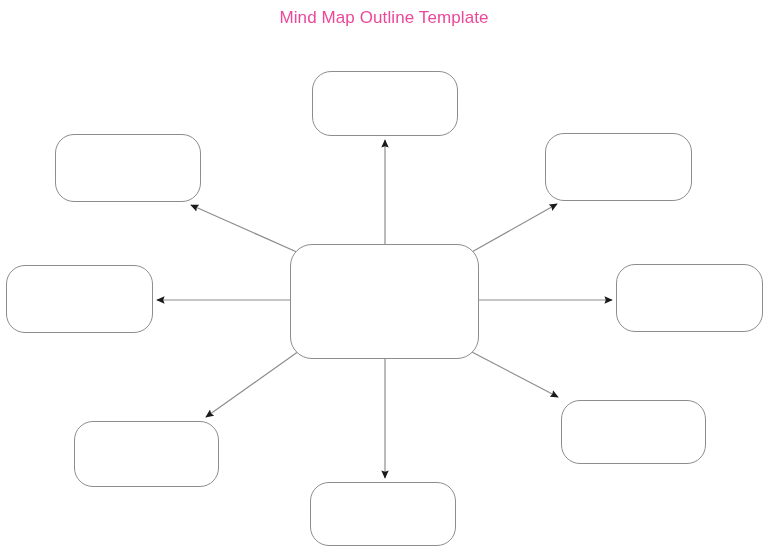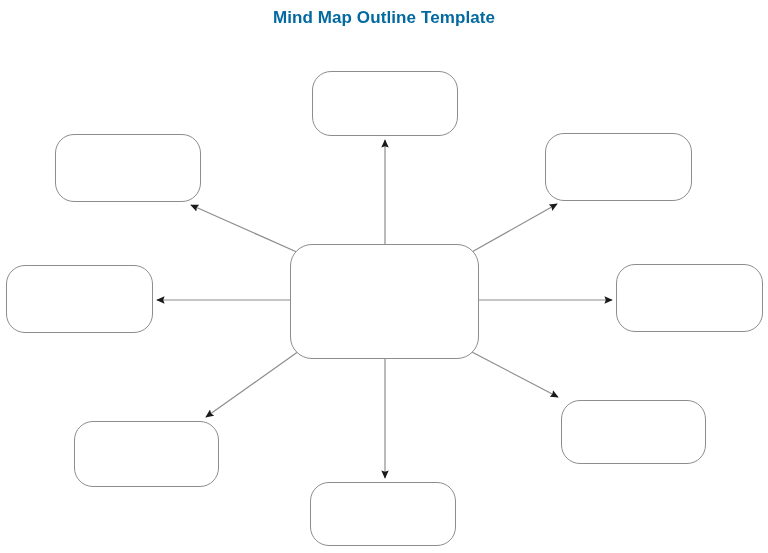--- a/index.html
+++ b/index.html
@@ -20,22 +20,22 @@
     height: 553px;
     background: #ffffff;
   }
   #diagram-title {
     position: absolute;
     left: 0;
     top: 7px;
     width: 768px;
     text-align: center;
     font-size: 17px;
-    font-weight: bold;
-    color: #0369a1;
+    font-weight: normal;
+    color: #ec4899;
     letter-spacing: 0.1px;
     line-height: 22px;
   }
   #connector-layer {
     position: absolute;
     left: 0;
     top: 0;
     width: 768px;
     height: 553px;
   }

